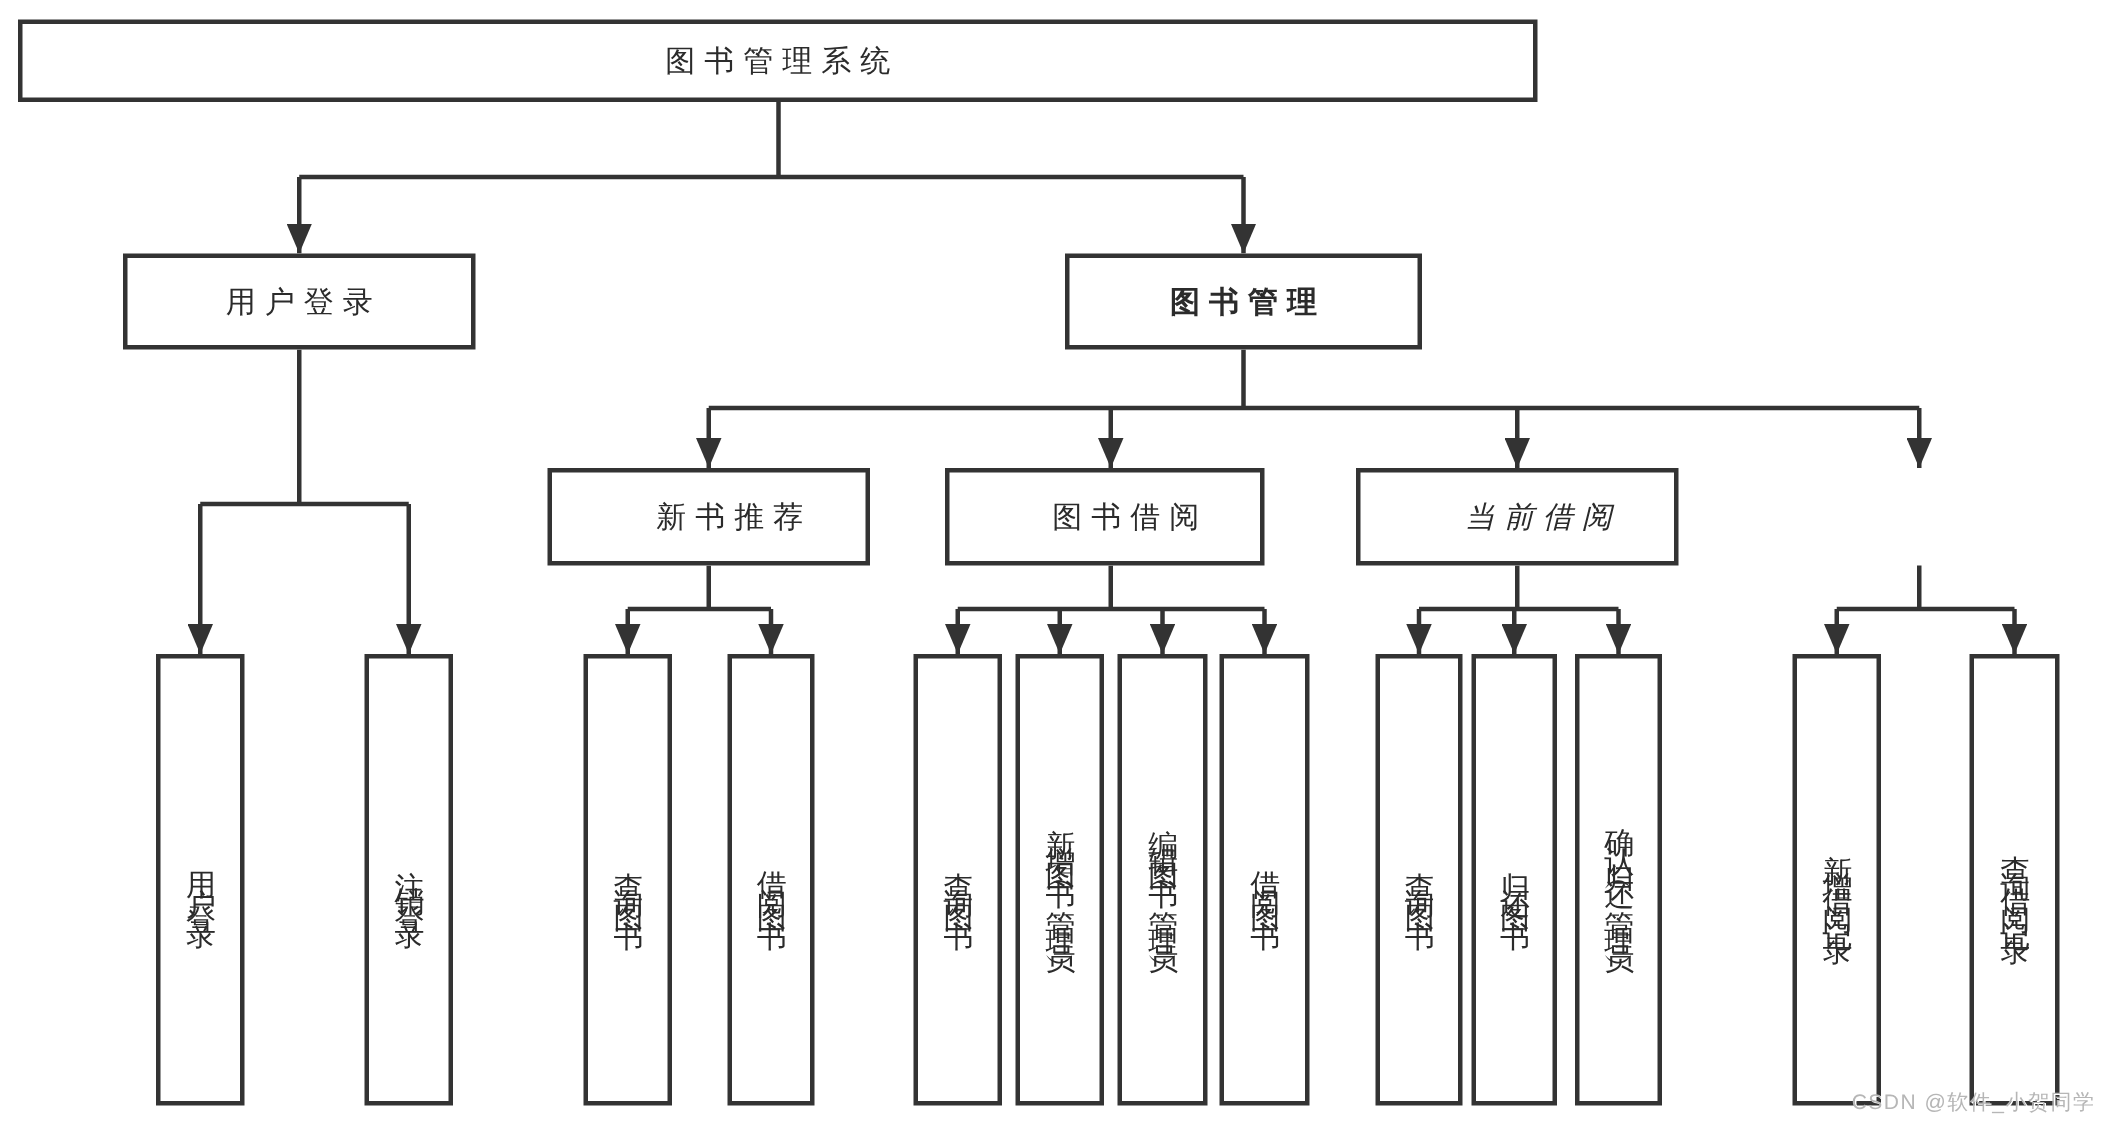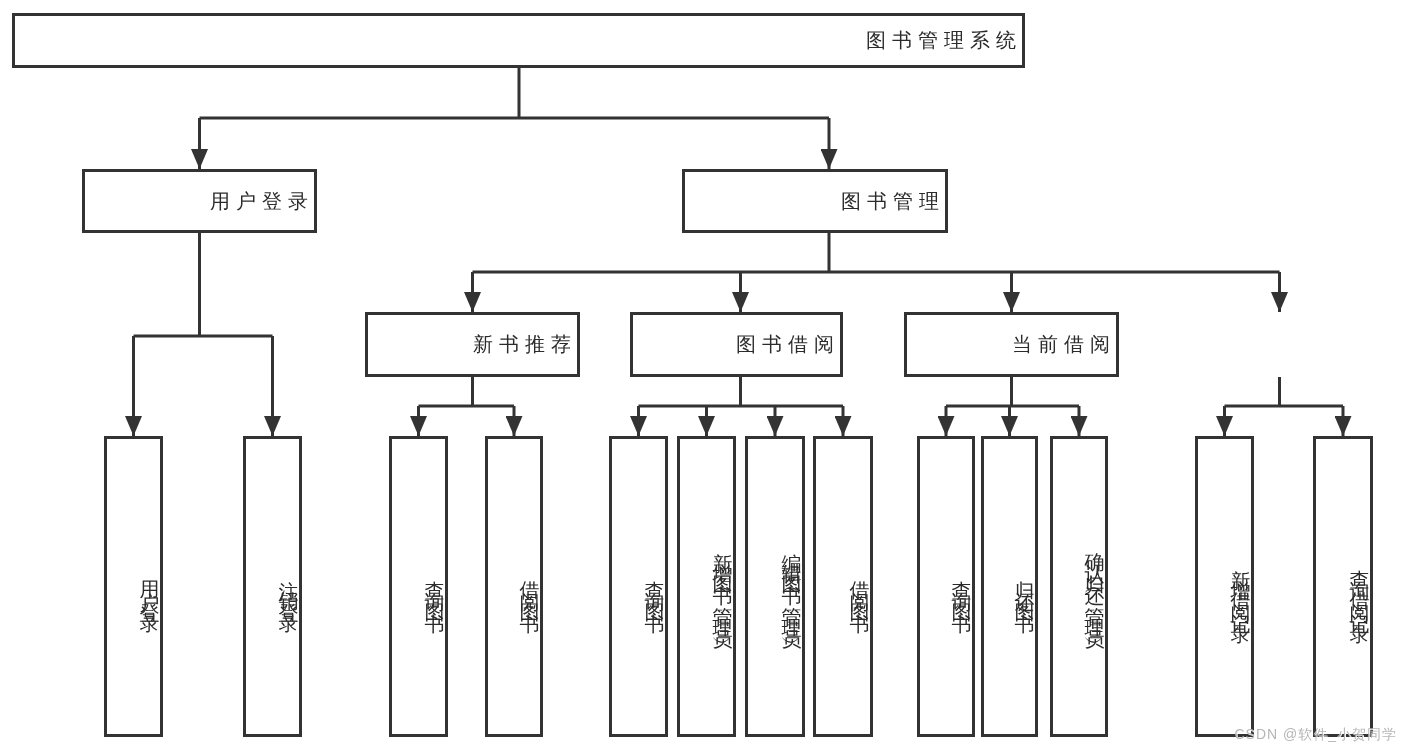--- a/index.html
+++ b/index.html
@@ -17,21 +17,21 @@
     width: 1405px; height: 747px;
     pointer-events: none;
   }
   .box {
     position: absolute;
     box-sizing: border-box;
     border: 3px solid #333333;
     background: #ffffff;
     display: flex;
     align-items: center;
-    justify-content: flex-end;
+    justify-content: center;
     color: #2b2b2b;
   }
   .hlabel {
     font-size: 20px;
     letter-spacing: 6px;
     text-indent: 6px;
     white-space: nowrap;
   }
   .root-box  { left: 12px;  top: 13px;  width: 1013px; height: 55px; }
   .b2 { top: 169px; height: 64px; }
@@ -118,31 +118,31 @@
     </g>
   </svg>
 
   <div class="box root-box">
     <span class="hlabel">图书管理系统</span>
   </div>
 
   <div class="box b2" style="left:82px;width:235px;">
     <span class="hlabel">用户登录</span>
   </div>
-  <div class="box b2" style="left:682px;width:266px;">
+  <div class="box b2" style="left:710px;width:238px;font-weight:bold;">
     <span class="hlabel">图书管理</span>
   </div>
 
   <div class="box b3" style="left:365px;width:215px;">
     <span class="hlabel">新书推荐</span>
   </div>
   <div class="box b3" style="left:630px;width:213px;">
     <span class="hlabel">图书借阅</span>
   </div>
-  <div class="box b3" style="left:904px;width:215px;">
+  <div class="box b3" style="left:904px;width:215px;font-style:italic;">
     <span class="hlabel">当前借阅</span>
   </div>
 
   <div class="box leaf" style="left:104px;width:59px;">
     <span class="vlabel">用户登录</span>
   </div>
   <div class="box leaf" style="left:243px;width:59px;">
     <span class="vlabel">注销登录</span>
   </div>
 

